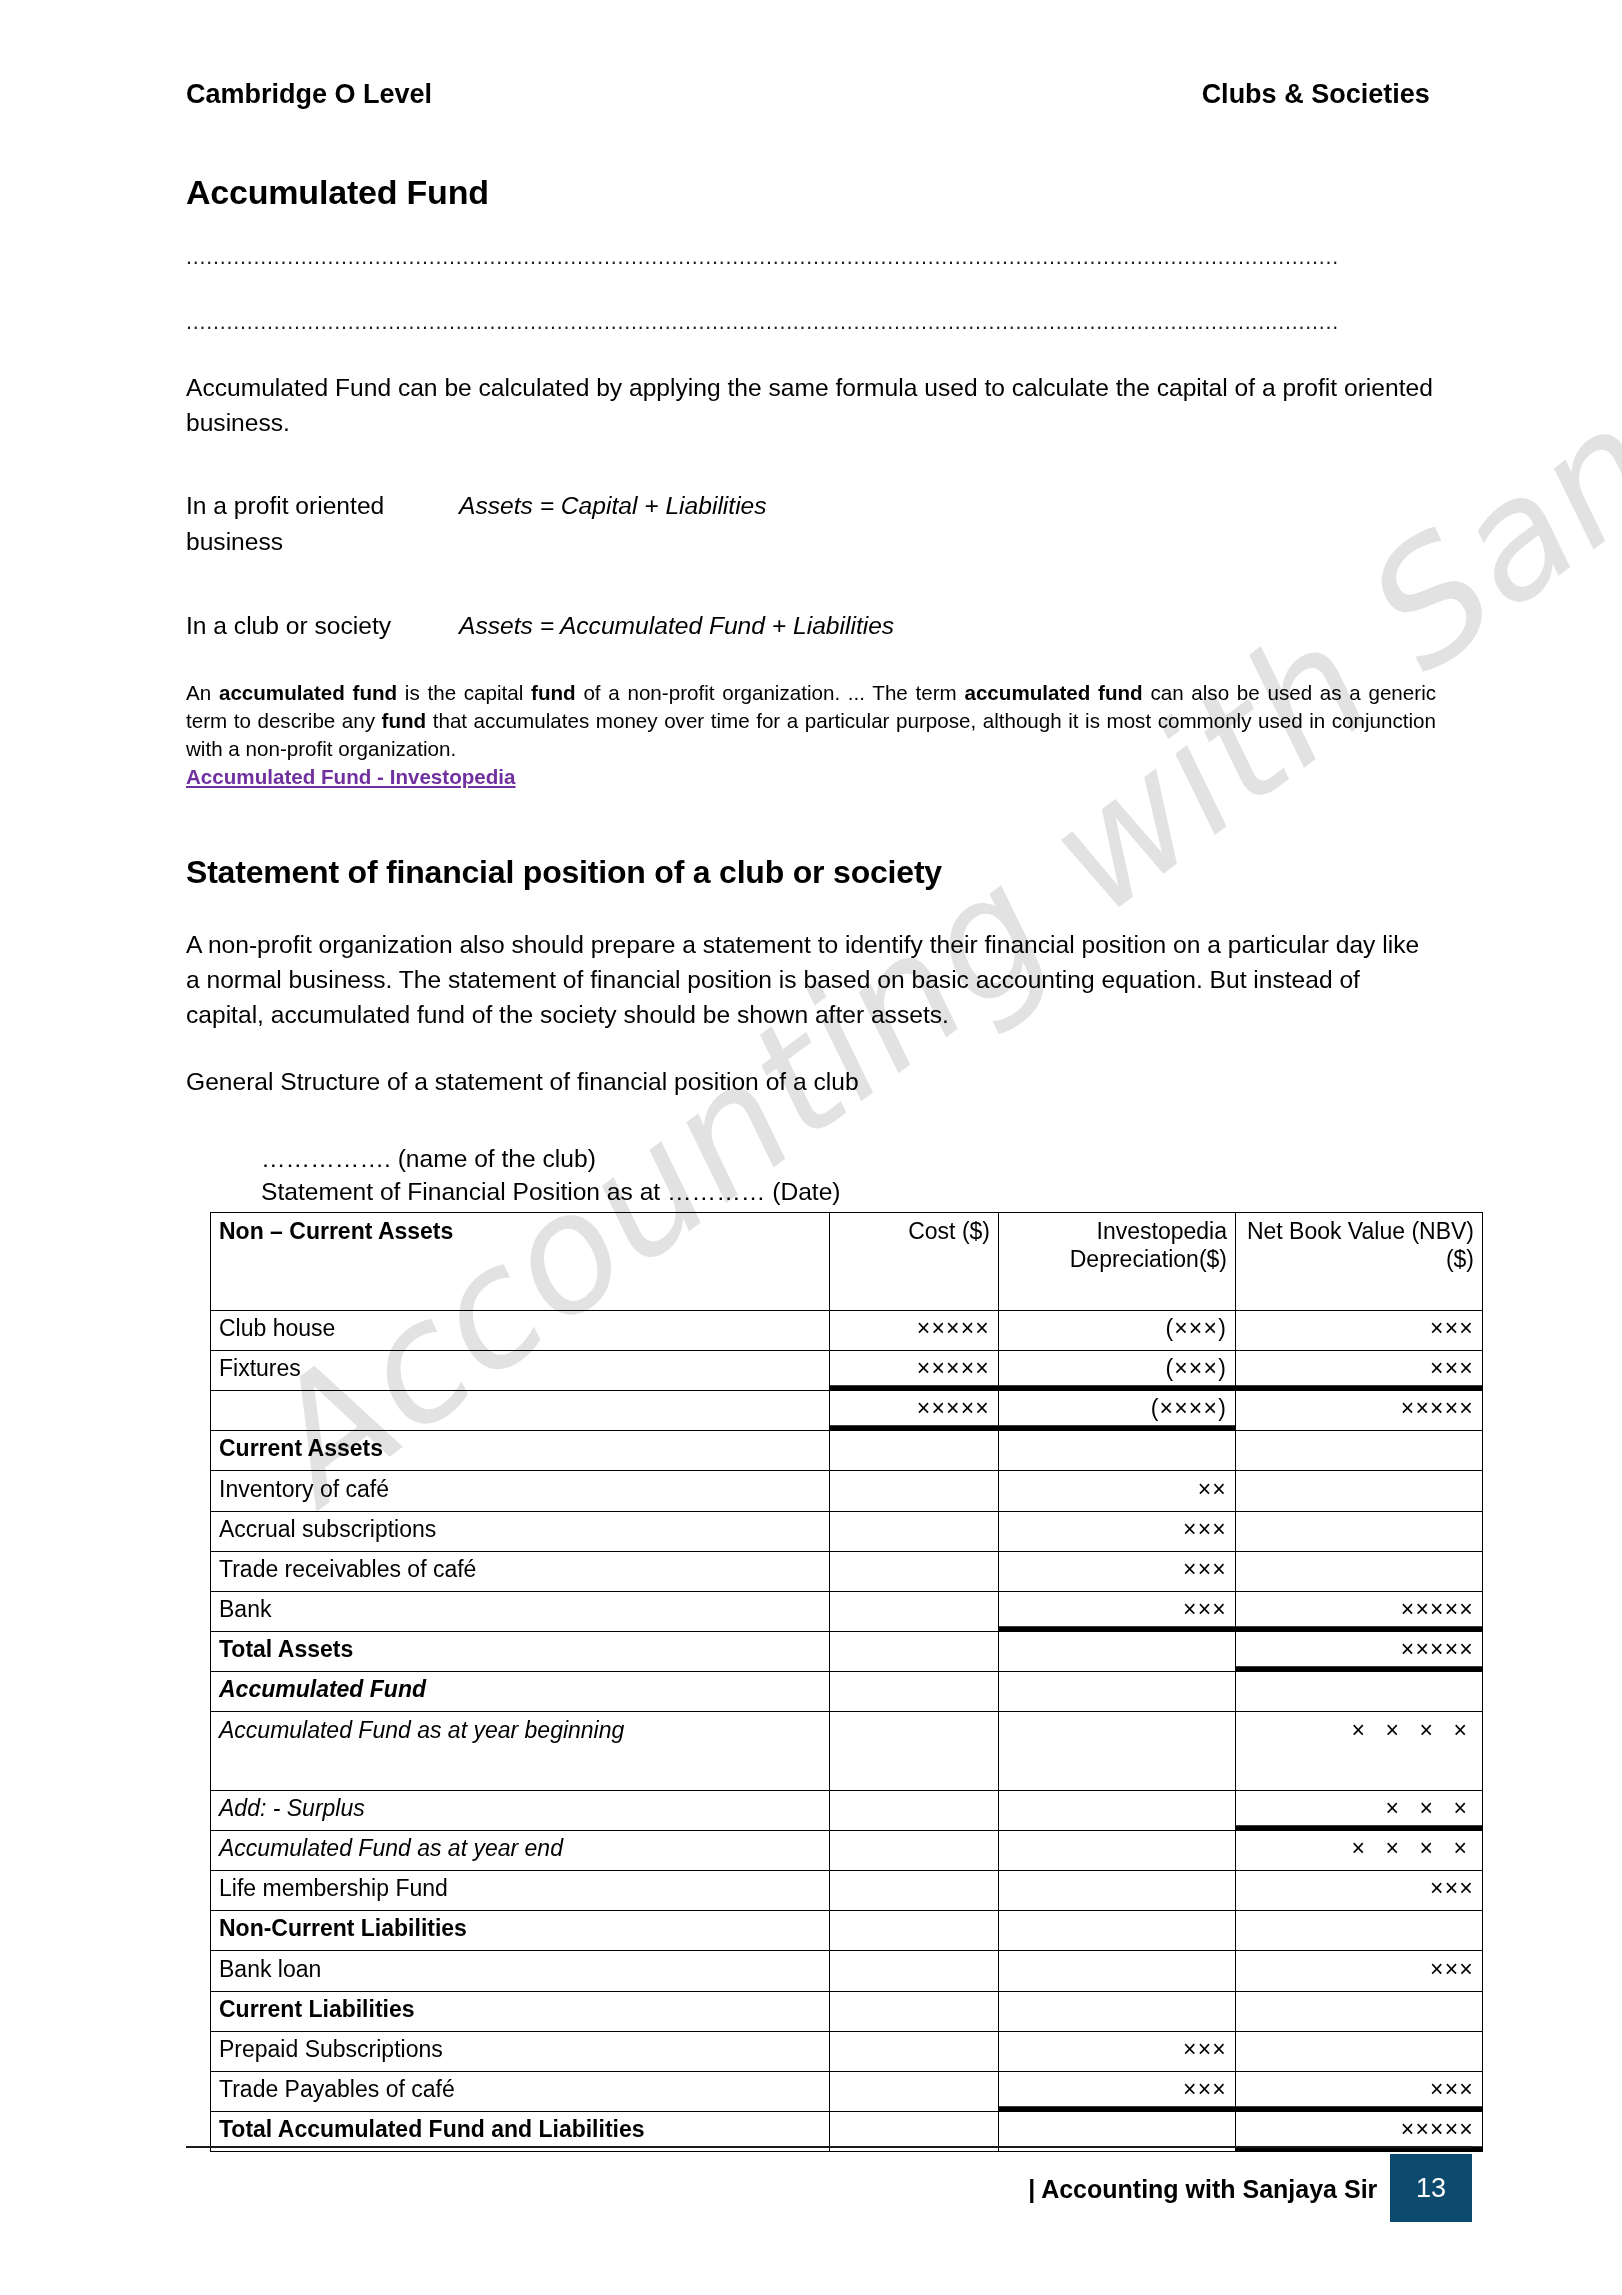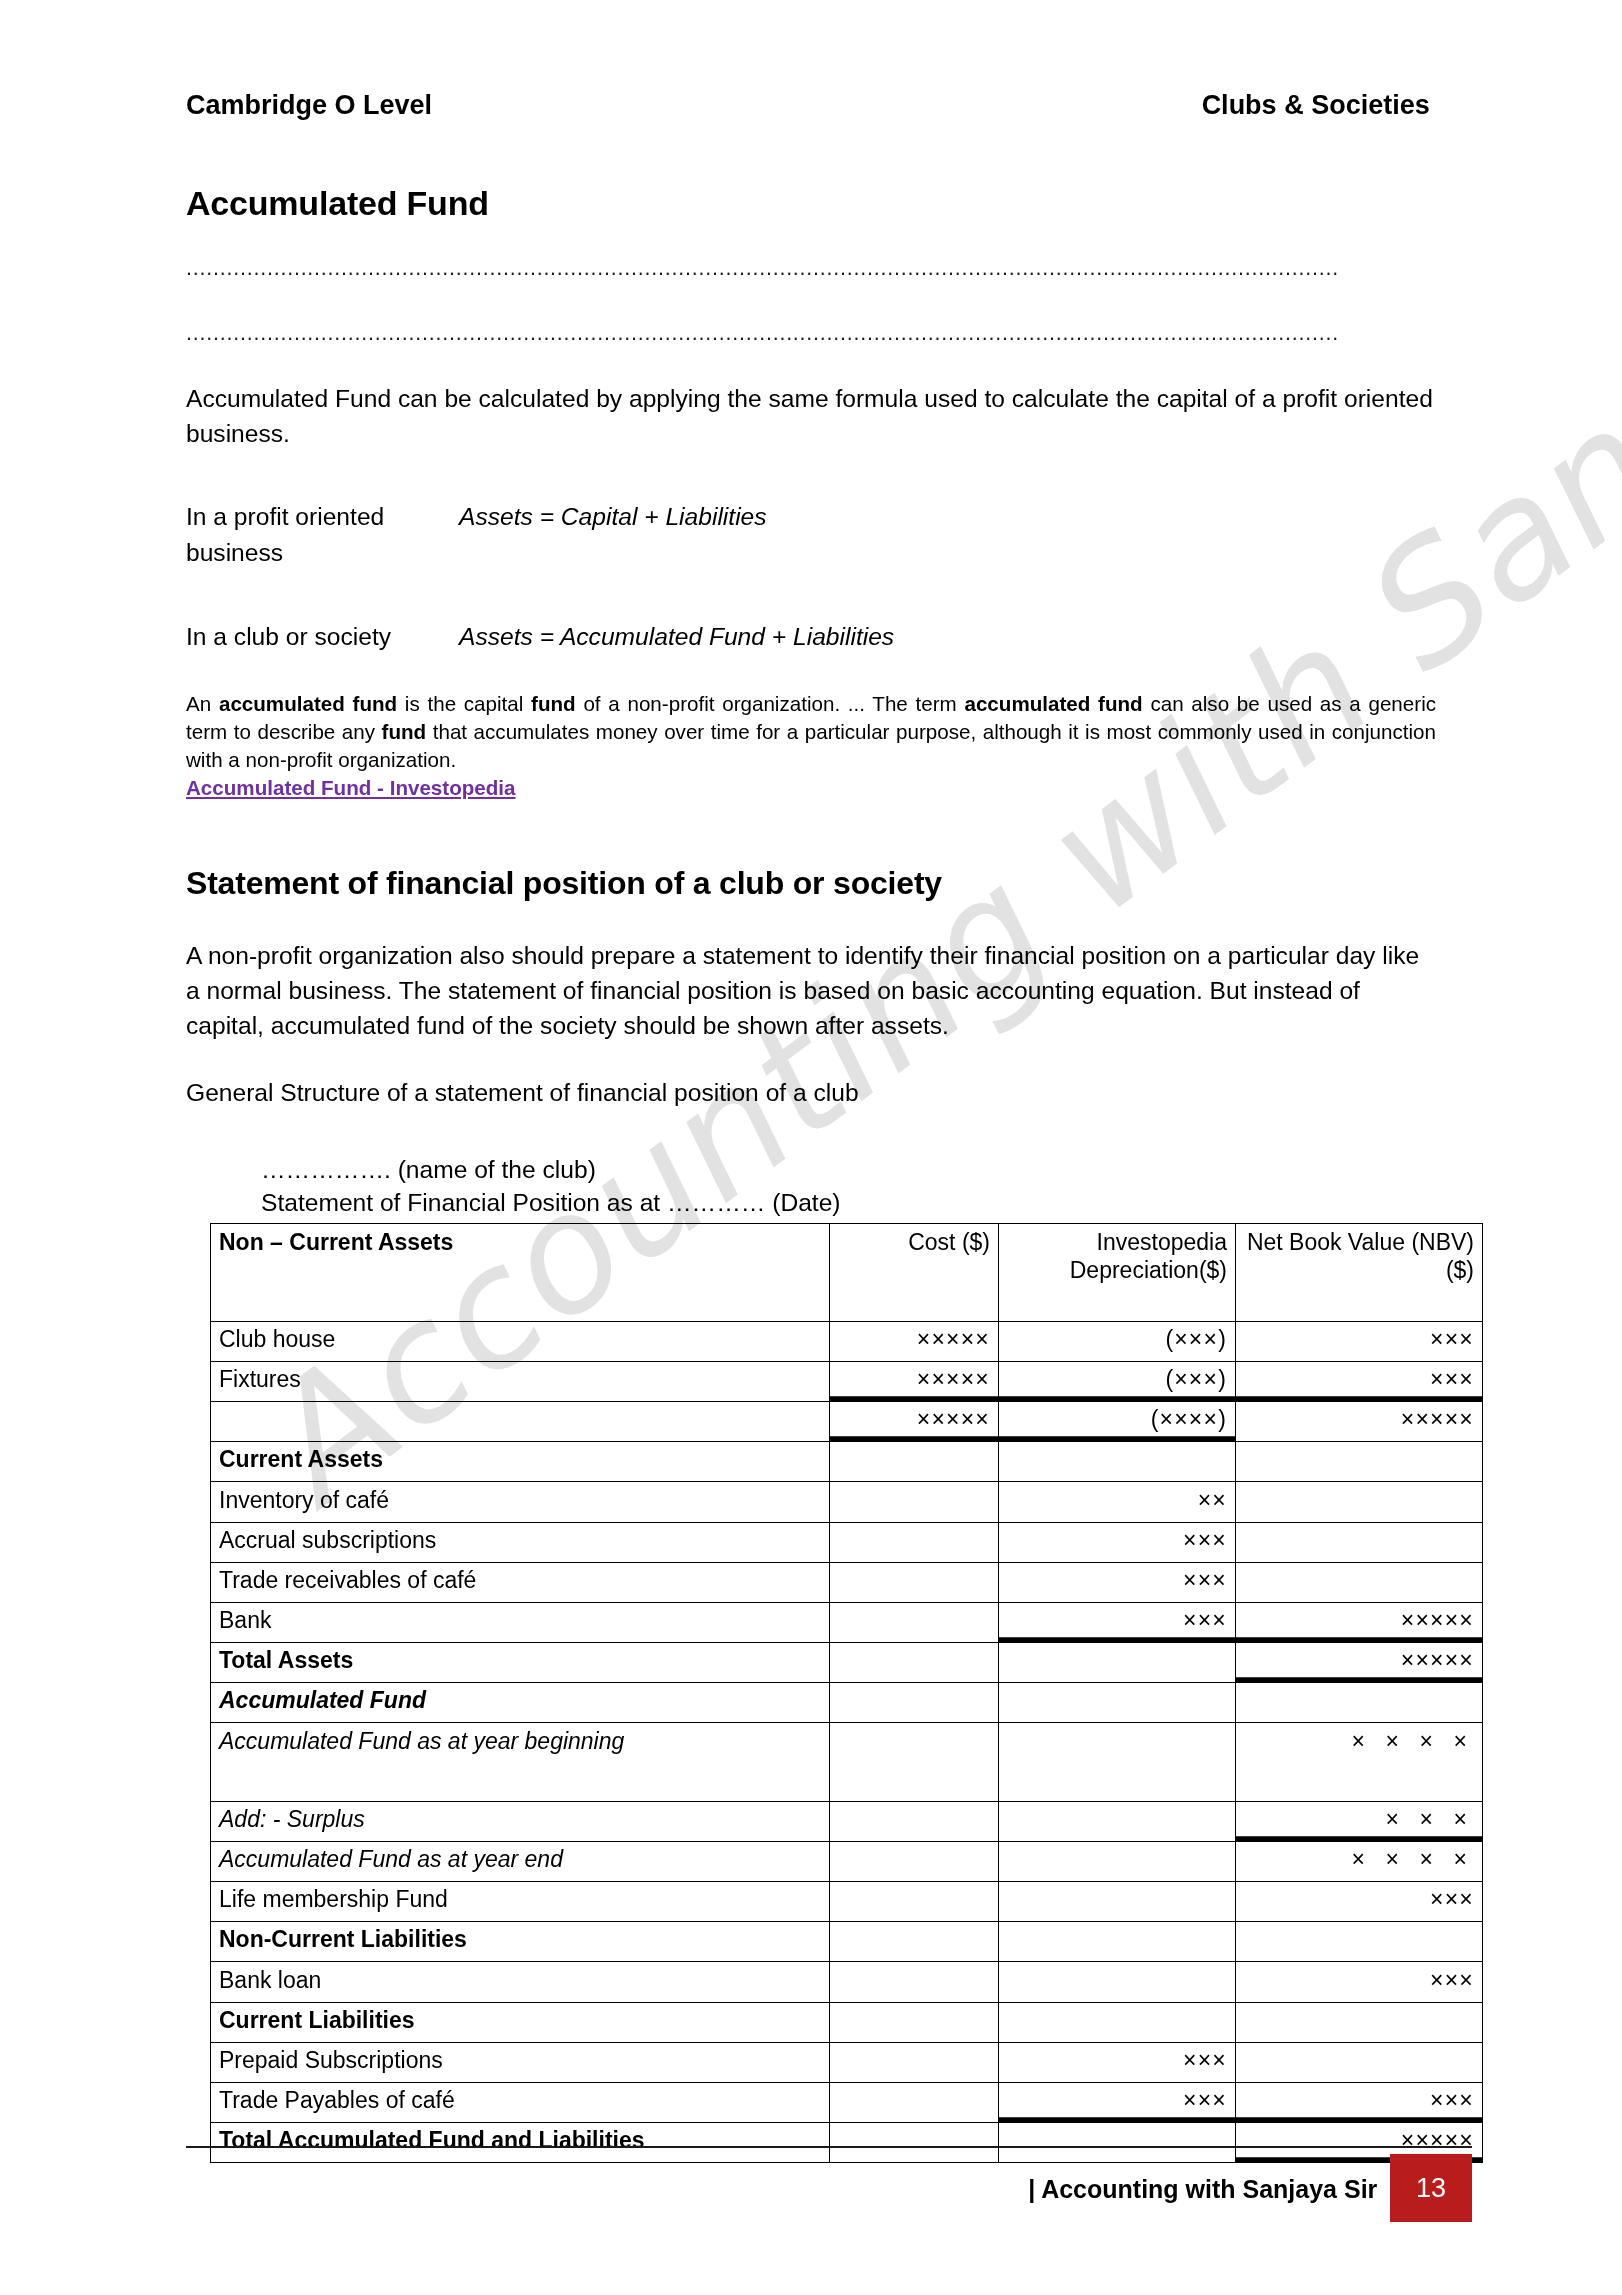--- a/index.html
+++ b/index.html
@@ -43,21 +43,21 @@
     color: #e2e2e2;
     white-space: nowrap;
     transform: rotate(-37deg);
     transform-origin: 50% 50%;
     letter-spacing: 1.6px;
   }
 
   .content {
     position: relative;
     z-index: 2;
-    padding: 12px 186px;
+    padding: 1px 186px;
     box-sizing: border-box;
   }
 
   
   .runhead {
     display: flex;
     justify-content: space-between;
     align-items: baseline;
     padding-top: 78px;
     font-size: 27px;
@@ -192,21 +192,21 @@
     margin-top: 8px;
   }
   .footer-text {
     font-size: 25px;
     font-weight: bold;
     padding: 14.3px 12.7px 14.3px 0;
     white-space: nowrap;
     align-self: center;
   }
   .page-badge {
-    background: #b91c1c;
+    background: #0c4a6e;
     color: #ffffff;
     font-size: 27px;
     width: 82px;
     min-height: 68px;
     display: flex;
     align-items: center;
     justify-content: center;
     margin-top: -2.4px;
   }
 </style>

